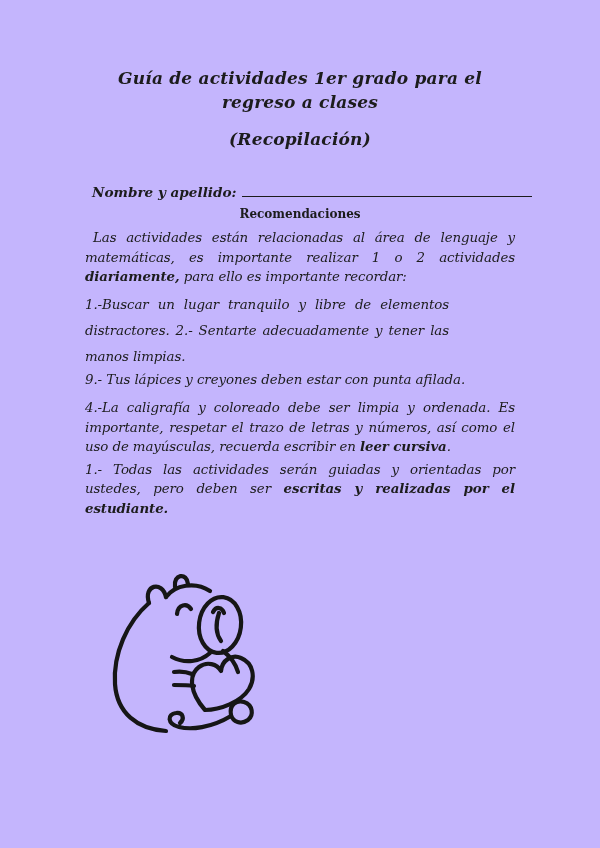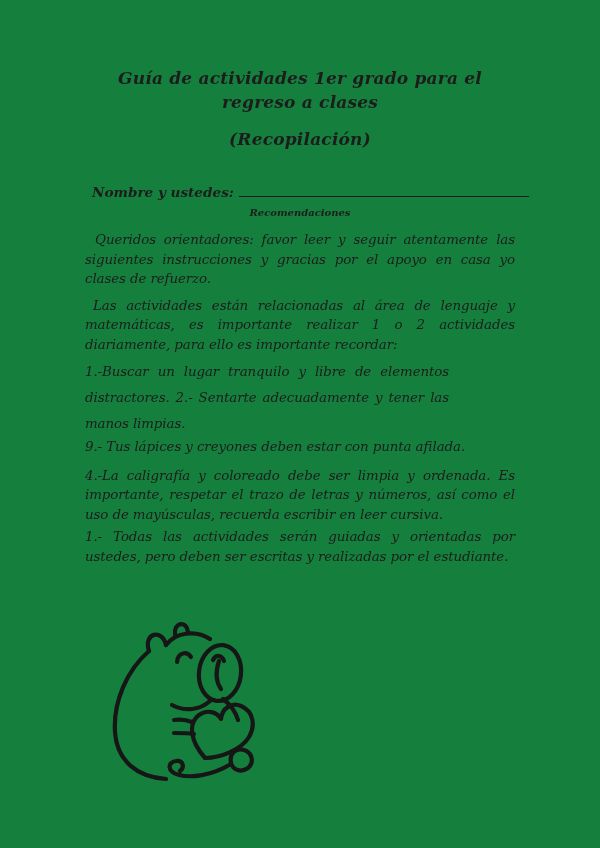--- a/index.html
+++ b/index.html
@@ -1,19 +1,19 @@
 <!DOCTYPE html>
 <html><head>
 <meta charset="utf-8">
 <style>
   html, body { margin:0; padding:0; background:#ffffff; }
   .page {
     position:relative;
     width:600px; height:848px;
-    background:#15803d;
+    background:#c4b5fd;
     color:#1c1c1c;
     font-family:"DejaVu Serif","Liberation Serif",serif;
     box-sizing:border-box;
     padding:66px 85px 0 85px;
     overflow:hidden;
   }
   .title, .subtitle {
     margin:0;
     font-size:17px;
     font-weight:bold;
@@ -33,34 +33,33 @@
   }
   .name-underline {
     display:inline-block;
     width:290px;
     height:13px;
     margin-left:5px;
     border-bottom:1.8px solid #1c1c1c;
   }
   .heading {
     margin:7px 0 0 0;
-    font-size:10px;
+    font-size:12px;
     font-weight:bold;
-    font-style:italic;
     text-align:center;
   }
   .para {
     margin:12px 0 0 0;
     font-size:13.4px;
     font-style:italic;
     line-height:19.5px;
     text-align:justify;
     letter-spacing:-0.1px;
   }
-  .para .b { font-weight:normal; }
+  .para .b { font-weight:bold; }
   .para-intro      { text-indent:10px; }
   .para-activities { text-indent:8px; margin-top:7px; }
   .para-items12    { margin-top:5px; margin-right:66px; line-height:26px;font-style:italic; }
   .para-item3      { margin-top:0; }
   .para-item4      { margin-top:9px; }
   .para-item5      { margin-top:3px; }
   .illustration {
     margin-top:36px;
     margin-left:18px;
     width:175px; height:190px;
@@ -76,26 +75,25 @@
 </style>
 </head>
 <body>
 
 <div class="page">
 
   <h1 class="title">Guía de actividades 1er grado para el regreso a clases</h1>
   <h2 class="subtitle">(Recopilación)</h2>
 
   <div class="name-row">
-    <span>Nombre y ustedes:</span><span class="name-underline"></span>
+    <span>Nombre y apellido:</span><span class="name-underline"></span>
   </div>
 
   <h3 class="heading">Recomendaciones</h3>
 
-  <p class="para para-intro"><span>Queridos orientadores: favor leer y seguir atentamente las siguientes instrucciones y gracias por el apoyo en casa yo clases de refuerzo.</span></p>
   <p class="para para-activities"><span>Las actividades están relacionadas al área de lenguaje y matemáticas, es importante realizar 1 o 2 actividades </span><span class="b">diariamente,</span><span> para ello es importante recordar:</span></p>
   <p class="para para-items12"><span>1.-Buscar un lugar tranquilo y libre de elementos distractores. 2.- Sentarte adecuadamente y tener las manos limpias.</span></p>
   <p class="para para-item3"><span>9.- Tus lápices y creyones deben estar con punta afilada.</span></p>
   <p class="para para-item4"><span>4.-La caligrafía y coloreado debe ser limpia y ordenada. Es importante, respetar el trazo de letras y números, así como el uso de mayúsculas, recuerda escribir en </span><span class="b">leer cursiva</span><span>.</span></p>
   <p class="para para-item5"><span>1.- Todas las actividades serán guiadas y orientadas por ustedes, pero deben ser </span><span class="b">escritas y realizadas por el estudiante.</span></p>
 
   <div class="illustration">
     <svg width="175" height="190" viewBox="0 0 175 190">
 
       <path class="capy-stroke" d="M63,43 C72,31 92,27 107,37"></path>

